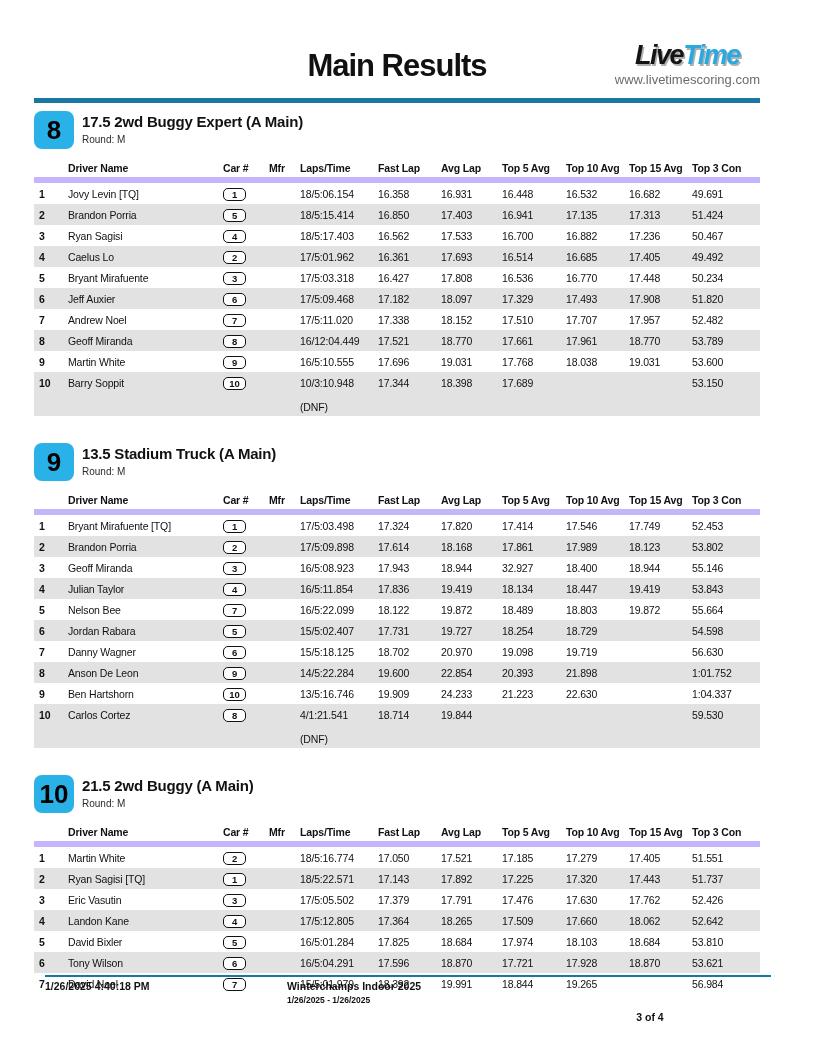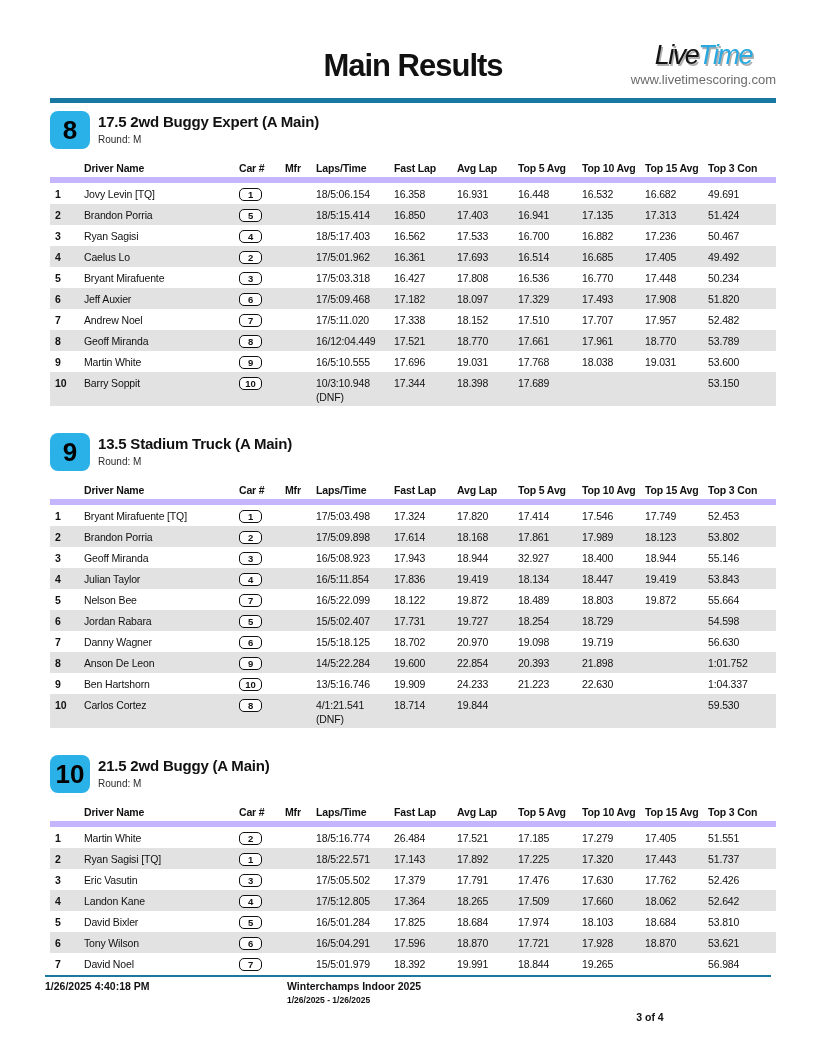--- a/index.html
+++ b/index.html
@@ -6,32 +6,32 @@
   html,body { background:#888; }
   .page {
     position:relative;
     width:816px; height:1056px;
     margin:0 auto;
     background:#fff;
     font-family:"Liberation Sans", sans-serif;
     color:#111;
     overflow:hidden;
   }
-  .content { position:absolute; top:0; left:50px; width:726px; }
+  .content { position:absolute; top:0; left:34px; width:726px; }
 
   
   .header-row { position:relative; height:56px; margin-top:42px; }
   .page-title {
     position:absolute; left:0; right:0; top:6px;
     text-align:center;
     font-size:31px; font-weight:bold; letter-spacing:-1px;
   }
   .logo { position:absolute; right:0; top:0; text-align:center; }
   .logo-text {
-    font-size:27px; font-weight:normal; font-style:italic;
+    font-size:27px; font-weight:bold; font-style:italic;
     letter-spacing:-1.5px; line-height:1;
     text-shadow:1.5px 1.5px 0 rgba(110,110,110,.55);
     white-space:nowrap;
   }
   .logo-live { color:#141414; }
   .logo-time { color:#2aa9e1; }
   .logo-site { font-size:13px; color:#6b6b6b; margin-top:3px; }
 
   .rule { height:5px; background:#1878a2; }
 
@@ -63,21 +63,21 @@
   .trow > div { padding:4.5px 2px 3.5px 0; line-height:12px; }
   .cell-pos { font-weight:bold; padding-left:5px !important; }
   .carbox {
     display:inline-block;
     border:1.6px solid #111; border-radius:5px;
     background:#fff;
     font-weight:bold; font-size:9.5px; line-height:11px;
     padding:0 4px; min-width:23px; text-align:center;
     margin-top:-1px;
   }
-  .dnf-line { margin-top:2px; }
+  .dnf-line { margin-top:12px; }
   .dnf-line:empty { display:none; }
 
   
   .footer {
     position:absolute; left:45px; right:45px; top:975px;
     border-top:2px solid #1878a2;
     padding-top:3px;
     display:flex; align-items:flex-start;
     font-size:10.5px; font-weight:bold;
   }
@@ -520,21 +520,21 @@
       <div class="tbody">
   <div class="trow">
     <div class="cell-pos">1</div>
     <div>Martin White</div>
     <div><span class="carbox">2</span></div>
     <div></div>
     <div>
       <div>18/5:16.774</div>
 
     </div>
-    <div>26.484</div>
+    <div>17.050</div>
     <div>17.521</div>
     <div>17.185</div>
     <div>17.279</div>
     <div>17.405</div>
     <div>51.551</div>
   </div>
 
   <div class="trow">
     <div class="cell-pos">2</div>
     <div>Ryan Sagisi [TQ]</div>

